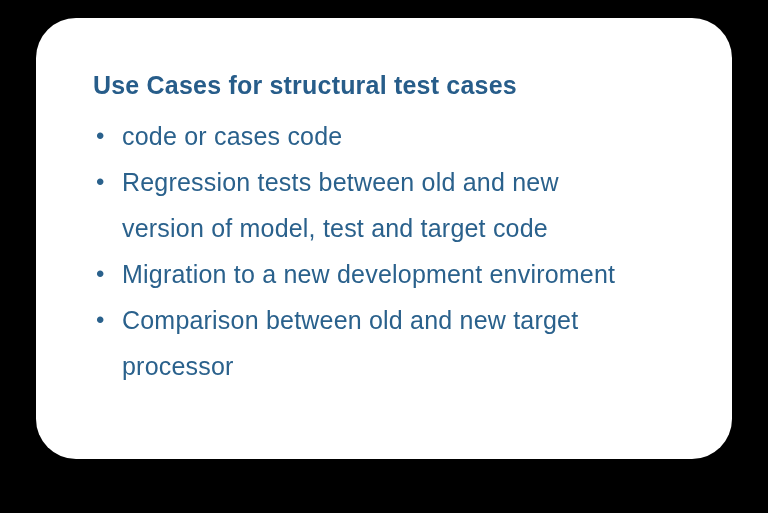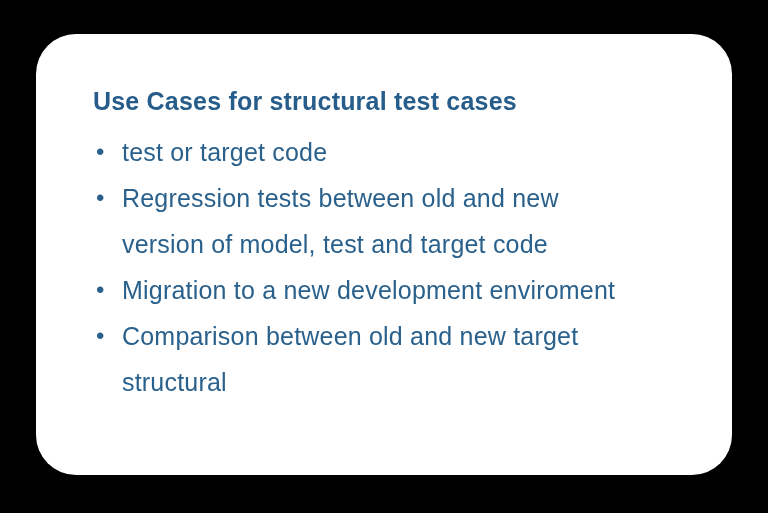--- a/index.html
+++ b/index.html
@@ -12,21 +12,21 @@
   }
   .stage {
     position: relative;
     width: 768px;
     height: 513px;
     background: #000000;
   }
   .card {
     position: absolute;
     left: 36px;
-    top: 34px;
+    top: 18px;
     width: 696px;
     height: 441px;
     background: #ffffff;
     border-radius: 40px;
     padding: 50px 50px 0 57px;
   }
   .card-title {
     color: #275d8a;
     font-size: 25px;
     font-weight: 700;
@@ -59,21 +59,21 @@
 <body>
 
 <div class="stage">
   <div class="card">
     <div class="card-title">Use Cases for structural test cases</div>
 
     <ul class="bullet-list">
       <li class="bullet-item">
         <span class="bullet-glyph">•</span>
         <span class="bullet-lines">
-          <span class="bullet-line">test or target code</span>
+          <span class="bullet-line">code or cases code</span>
         </span>
       </li>
 
       <li class="bullet-item">
         <span class="bullet-glyph">•</span>
         <span class="bullet-lines">
           <span class="bullet-line">Regression tests between old and new</span>
           <span class="bullet-line">version of model, test and target code</span>
         </span>
       </li>
@@ -82,18 +82,18 @@
         <span class="bullet-glyph">•</span>
         <span class="bullet-lines">
           <span class="bullet-line">Migration to a new development enviroment</span>
         </span>
       </li>
 
       <li class="bullet-item">
         <span class="bullet-glyph">•</span>
         <span class="bullet-lines">
           <span class="bullet-line">Comparison between old and new target</span>
-          <span class="bullet-line">structural</span>
+          <span class="bullet-line">processor</span>
         </span>
       </li>
     </ul>
   </div>
 </div>
 
 </body></html>

